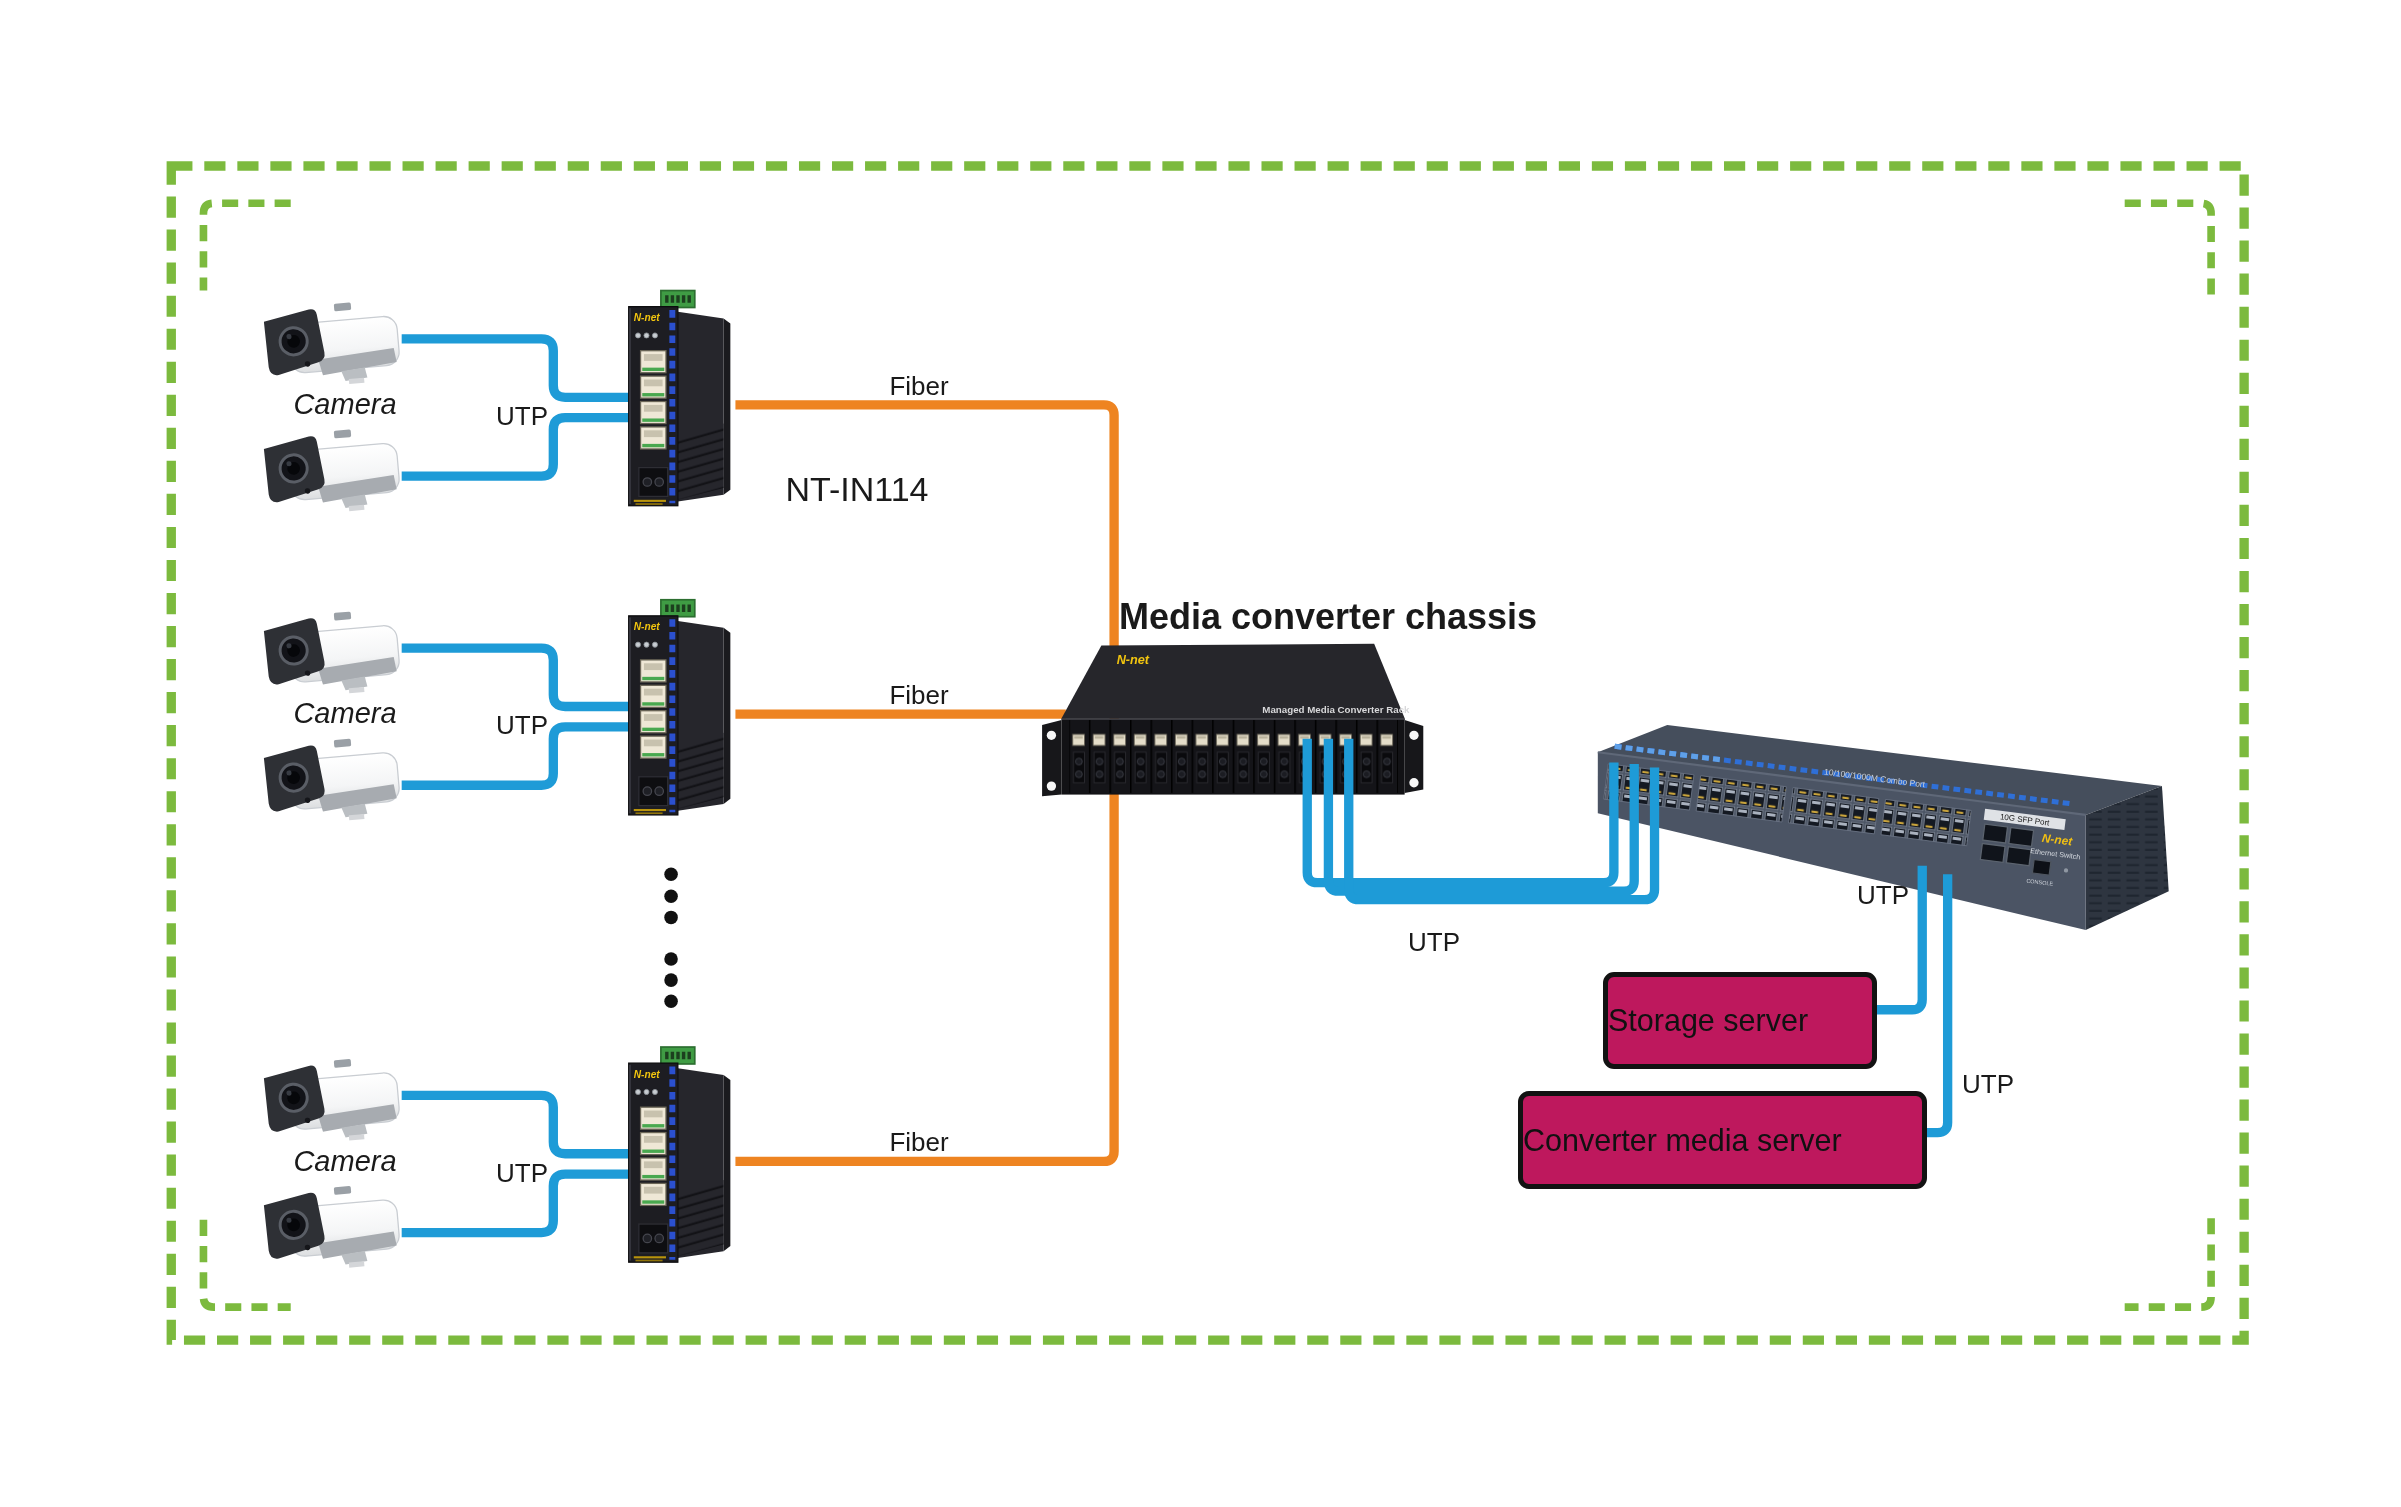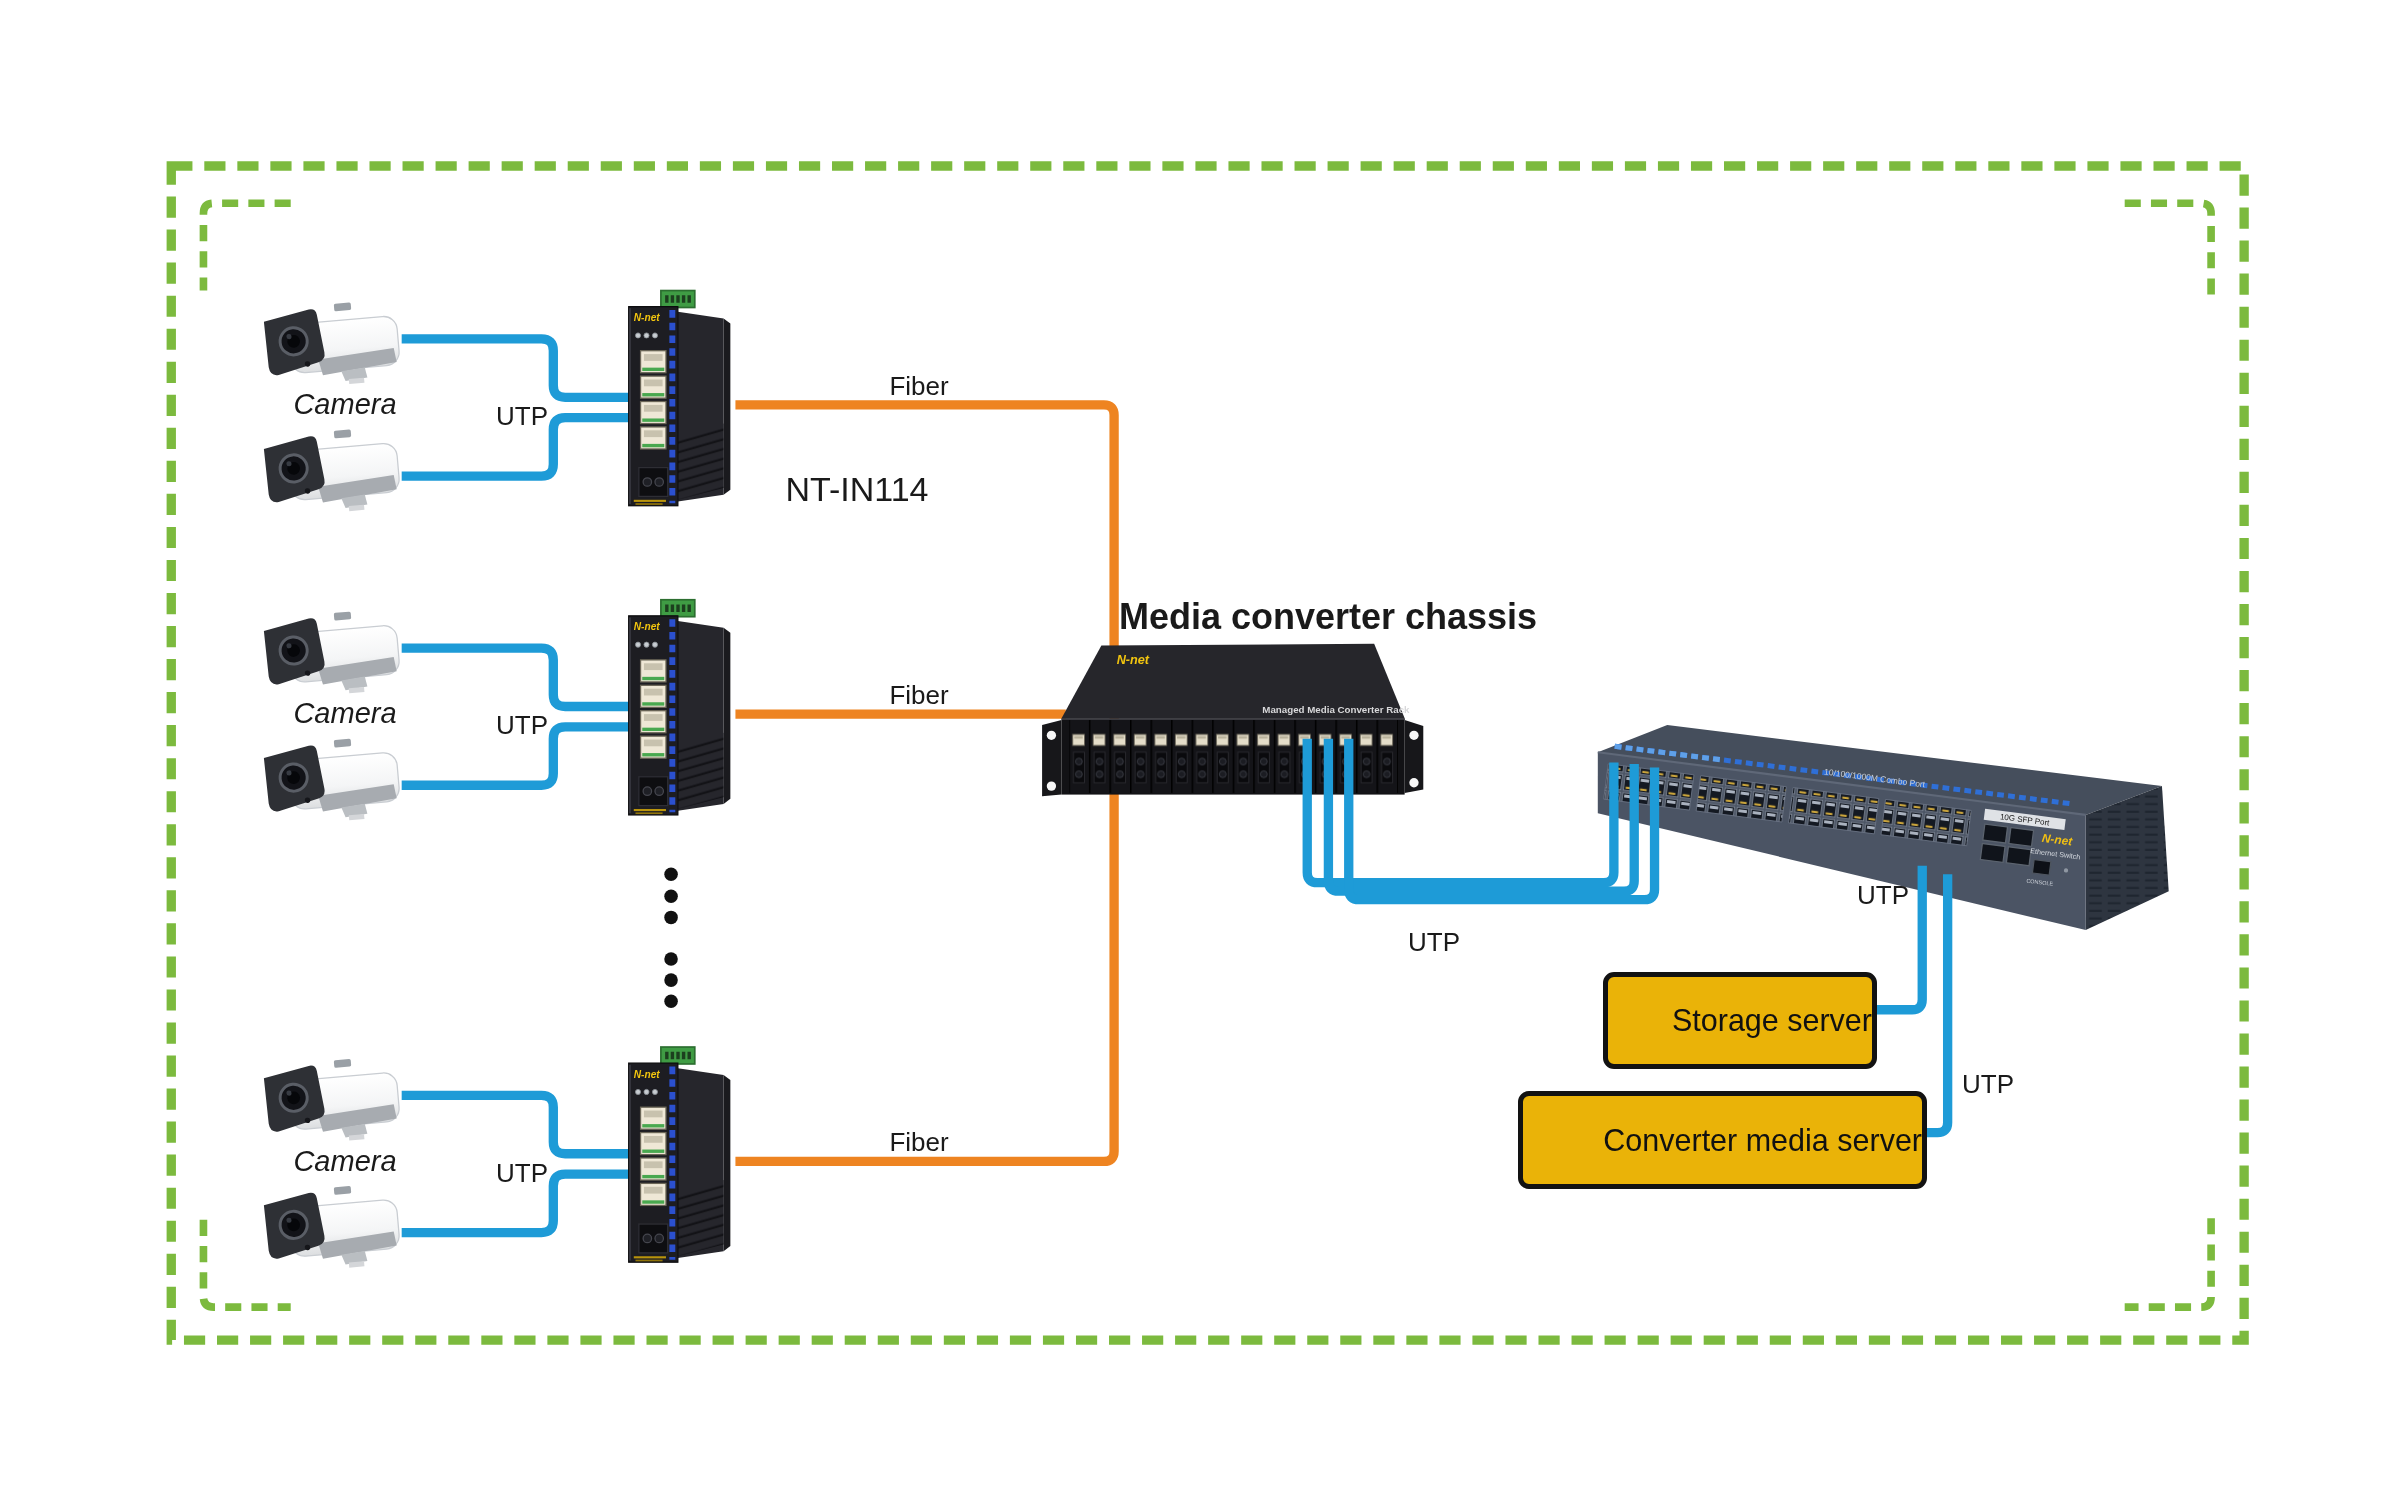--- a/index.html
+++ b/index.html
@@ -5,22 +5,22 @@
   html,body{margin:0;padding:0;background:#ffffff;}
   .canvas{position:relative;width:2401px;height:1507px;background:#fff;overflow:hidden;
           font-family:"Liberation Sans",sans-serif;color:#1a1a1a;}
   svg.scene{position:absolute;left:0;top:0;}
   .lbl{position:absolute;transform:translate(-50%,-50%);white-space:nowrap;color:#1a1a1a;}
   .lbl.big{font-size:36px;font-weight:bold;}
   .lbl.model{font-size:34px;}
   .lbl.title-switch{font-size:39px;}
   .lbl.med{font-size:29px;font-style:italic;}
   .lbl.cable{font-size:26px;text-align:center;}
-  .srv{position:absolute;background:#eab308;border:5.1px solid #121212;border-radius:11px;
-       display:flex;align-items:center;justify-content:flex-end;font-size:30.5px;color:#111;}
+  .srv{position:absolute;background:#be185d;border:5.1px solid #121212;border-radius:11px;
+       display:flex;align-items:center;justify-content:flex-start;font-size:30.5px;color:#111;}
 </style>
 </head>
 <body>
 
 <div class="canvas">
 
 <svg class="scene" width="2401" height="1507" viewBox="0 0 2834 1779">
   <defs>
     <linearGradient id="camBody" x1="0" y1="0" x2="0" y2="1">
       <stop offset="0" stop-color="#ffffff"></stop>

